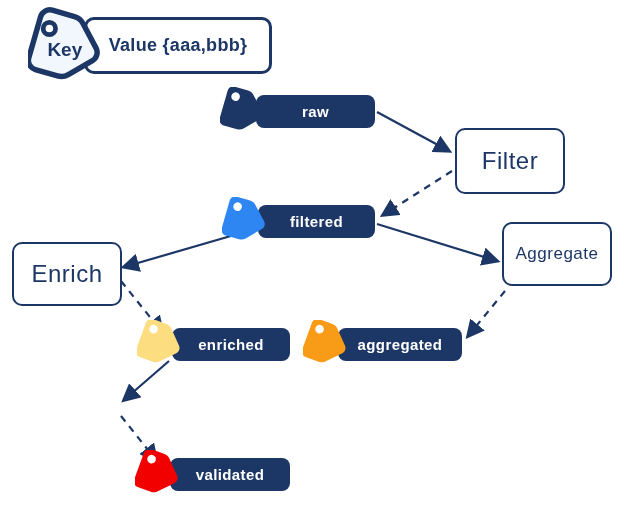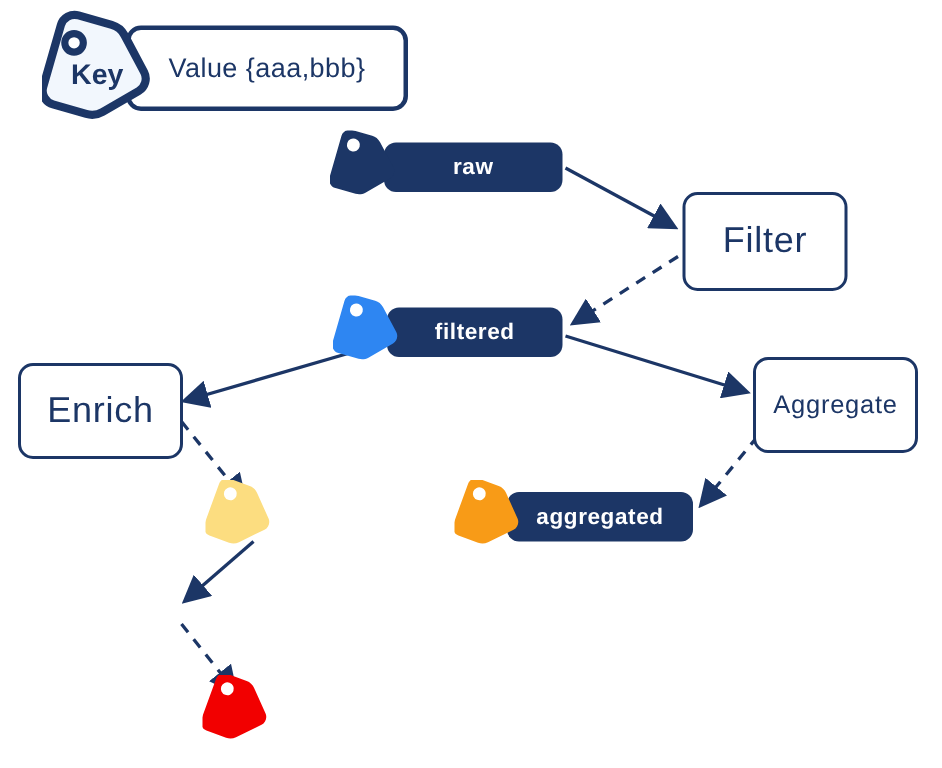--- a/index.html
+++ b/index.html
@@ -18,21 +18,21 @@
   .tag-rect{
     position:absolute;display:flex;align-items:center;justify-content:center;
     background:#1c3666;border-radius:8px;height:33px;
     color:#ffffff;font-size:15px;font-weight:700;letter-spacing:.4px;
   }
   .tag-icon{position:absolute;}
   .legend-value{
     position:absolute;left:84px;top:17px;width:182px;height:51px;
     display:flex;align-items:center;justify-content:center;
     background:#ffffff;border:3.5px solid #1c3666;border-radius:10px;
-    color:#1c3666;font-size:18px;font-weight:400;letter-spacing:.3px;
+    color:#1c3666;font-size:18px;font-weight:700;letter-spacing:.3px;
   }
   .legend-key-text{font-size:16px;font-weight:700;fill:#1c3666;}
 </style>
 </head>
 <body>
 
 <div class="canvas">
 
   <svg class="edges">
     <defs>
@@ -82,42 +82,48 @@
     <g transform="rotate(16 32 32)">
       <path d="M12 4 H31.4 C34.6 4 37.7 5.3 39.9 7.6 L58.2 26.5 C61.1 29.5 61.1 34.5 58.2 37.5 L39.9 56.4 C37.7 58.7 34.6 60 31.4 60 H12 C7.6 60 4 56.4 4 52 V12 C4 7.6 7.6 4 12 4 Z" fill="#2e86f2"></path>
       <circle cx="17" cy="17" r="6" fill="#ffffff"></circle>
     </g>
   </svg>
 
   <div class="proc-box" style="left:12px;top:242px;width:106px;height:60px">
     <span>Enrich</span>
   </div>
 
-  <div class="proc-box" style="left:502px;top:238px;width:106px;height:60px;font-size:17px">
+  <div class="proc-box" style="left:502px;top:222px;width:106px;height:60px;font-size:17px">
     <span>Aggregate</span>
   </div>
 
+  <div class="tag-rect" style="left:172px;top:328px;width:118px">
+    <span>enriched</span>
+  </div>
   <svg class="tag-icon" style="left:137px;top:320px" width="46" height="46" viewBox="0 0 64 64">
     <g transform="rotate(20 32 32)">
       <path d="M12 4 H31.4 C34.6 4 37.7 5.3 39.9 7.6 L58.2 26.5 C61.1 29.5 61.1 34.5 58.2 37.5 L39.9 56.4 C37.7 58.7 34.6 60 31.4 60 H12 C7.6 60 4 56.4 4 52 V12 C4 7.6 7.6 4 12 4 Z" fill="#fcdd80"></path>
       <circle cx="17" cy="17" r="6" fill="#ffffff"></circle>
     </g>
   </svg>
 
   <div class="tag-rect" style="left:338px;top:328px;width:124px">
     <span>aggregated</span>
   </div>
   <svg class="tag-icon" style="left:303px;top:320px" width="46" height="46" viewBox="0 0 64 64">
     <g transform="rotate(20 32 32)">
       <path d="M12 4 H31.4 C34.6 4 37.7 5.3 39.9 7.6 L58.2 26.5 C61.1 29.5 61.1 34.5 58.2 37.5 L39.9 56.4 C37.7 58.7 34.6 60 31.4 60 H12 C7.6 60 4 56.4 4 52 V12 C4 7.6 7.6 4 12 4 Z" fill="#f89b17"></path>
       <circle cx="17" cy="17" r="6" fill="#ffffff"></circle>
     </g>
   </svg>
 
 
+  <div class="tag-rect" style="left:170px;top:458px;width:120px">
+    <span>validated</span>
+  </div>
   <svg class="tag-icon" style="left:135px;top:450px" width="46" height="46" viewBox="0 0 64 64">
     <g transform="rotate(20 32 32)">
       <path d="M12 4 H31.4 C34.6 4 37.7 5.3 39.9 7.6 L58.2 26.5 C61.1 29.5 61.1 34.5 58.2 37.5 L39.9 56.4 C37.7 58.7 34.6 60 31.4 60 H12 C7.6 60 4 56.4 4 52 V12 C4 7.6 7.6 4 12 4 Z" fill="#f20000"></path>
       <circle cx="17" cy="17" r="6" fill="#ffffff"></circle>
     </g>
   </svg>
 
 </div>
 
 </body></html>

